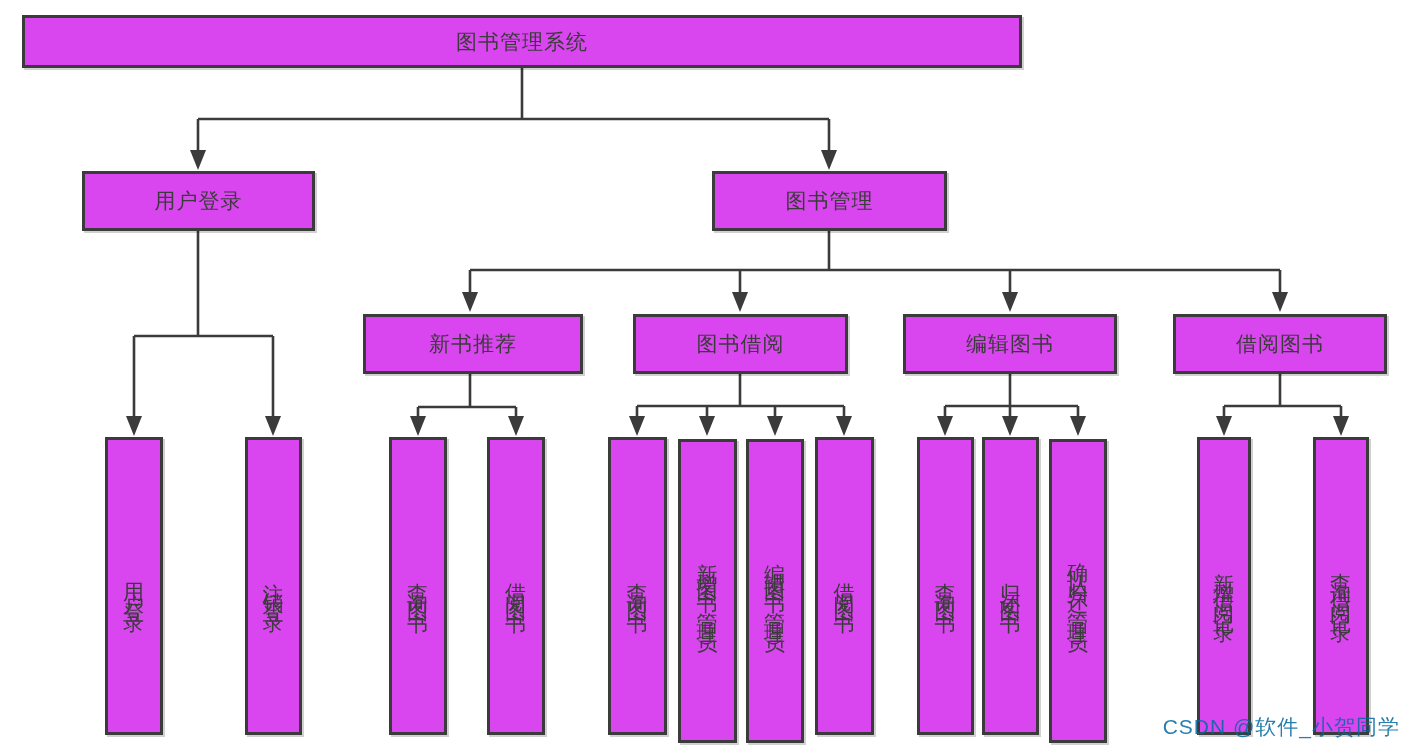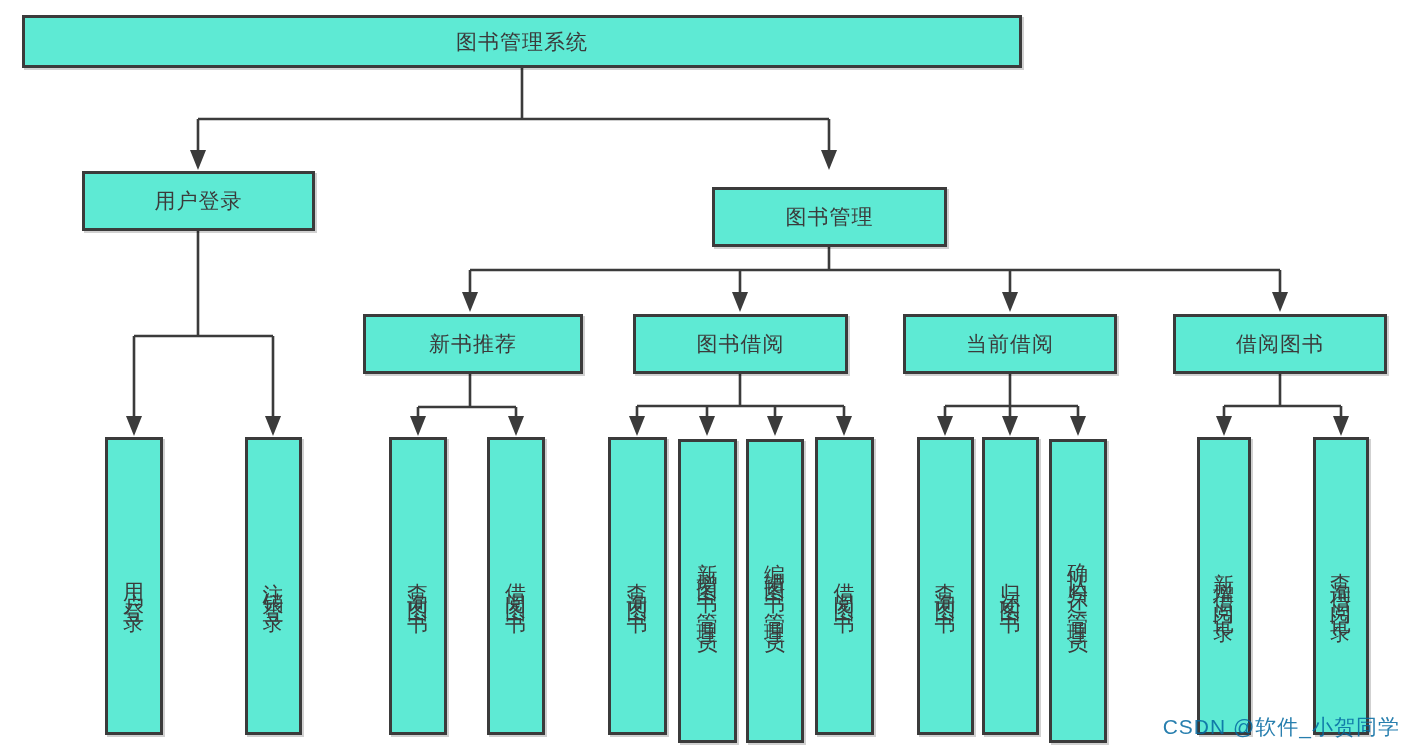--- a/index.html
+++ b/index.html
@@ -2,21 +2,21 @@
 <html><head>
 <meta charset="utf-8">
 <style>
   html,body{margin:0;padding:0;background:#ffffff;}
   .stage{
     position:relative;width:1405px;height:747px;background:#ffffff;overflow:hidden;
     font-family:"Liberation Sans","DejaVu Sans",sans-serif;color:#3b3b3b;
   }
   .connectors{position:absolute;left:0;top:0;width:1405px;height:747px;z-index:1;}
   .box{
-    position:absolute;box-sizing:border-box;background:#5eead4;
+    position:absolute;box-sizing:border-box;background:#d946ef;
     border:3px solid #3b3b3b;box-shadow:2px 2px 0 rgba(0,0,0,0.18);
     display:flex;align-items:center;justify-content:center;z-index:2;
   }
   .hbox{font-size:21px;letter-spacing:1px;white-space:nowrap;}
   .vbox{
     writing-mode:vertical-rl;text-orientation:mixed;
     font-size:21px;letter-spacing:10px;line-height:1;
   }
   .watermark{
     position:absolute;right:5px;bottom:6px;z-index:3;
@@ -57,25 +57,25 @@
       <polygon points="1002,416 1018,416 1010,436"></polygon>
       <polygon points="1070,416 1086,416 1078,436"></polygon>
       <polygon points="1216,416 1232,416 1224,436"></polygon>
       <polygon points="1333,416 1349,416 1341,436"></polygon>
     </g>
   </svg>
 
   <div class="box hbox" style="left:22px;top:15px;width:1000px;height:53px;">图书管理系统</div>
 
   <div class="box hbox" style="left:82px;top:171px;width:233px;height:60px;">用户登录</div>
-  <div class="box hbox" style="left:712px;top:171px;width:235px;height:60px;margin-top:16px;">图书管理</div>
+  <div class="box hbox" style="left:712px;top:171px;width:235px;height:60px;">图书管理</div>
 
   <div class="box hbox" style="left:633px;top:314px;width:215px;height:60px;">图书借阅</div>
   <div class="box hbox" style="left:363px;top:314px;width:220px;height:60px;">新书推荐</div>
-  <div class="box hbox" style="left:903px;top:314px;width:214px;height:60px;">当前借阅</div>
+  <div class="box hbox" style="left:903px;top:314px;width:214px;height:60px;">编辑图书</div>
   <div class="box hbox" style="left:1173px;top:314px;width:214px;height:60px;">借阅图书</div>
 
   <div class="box vbox" style="left:105px;top:437px;width:58px;height:298px;">用户登录</div>
   <div class="box vbox" style="left:245px;top:437px;width:57px;height:298px;">注销登录</div>
 
   <div class="box vbox" style="left:389px;top:437px;width:58px;height:298px;">查询图书</div>
   <div class="box vbox" style="left:487px;top:437px;width:58px;height:298px;">借阅图书</div>
 
   <div class="box vbox" style="left:608px;top:437px;width:59px;height:298px;">查询图书</div>
   <div class="box vbox" style="left:678px;top:439px;width:59px;height:304px;">新增图书（管理员）</div>

